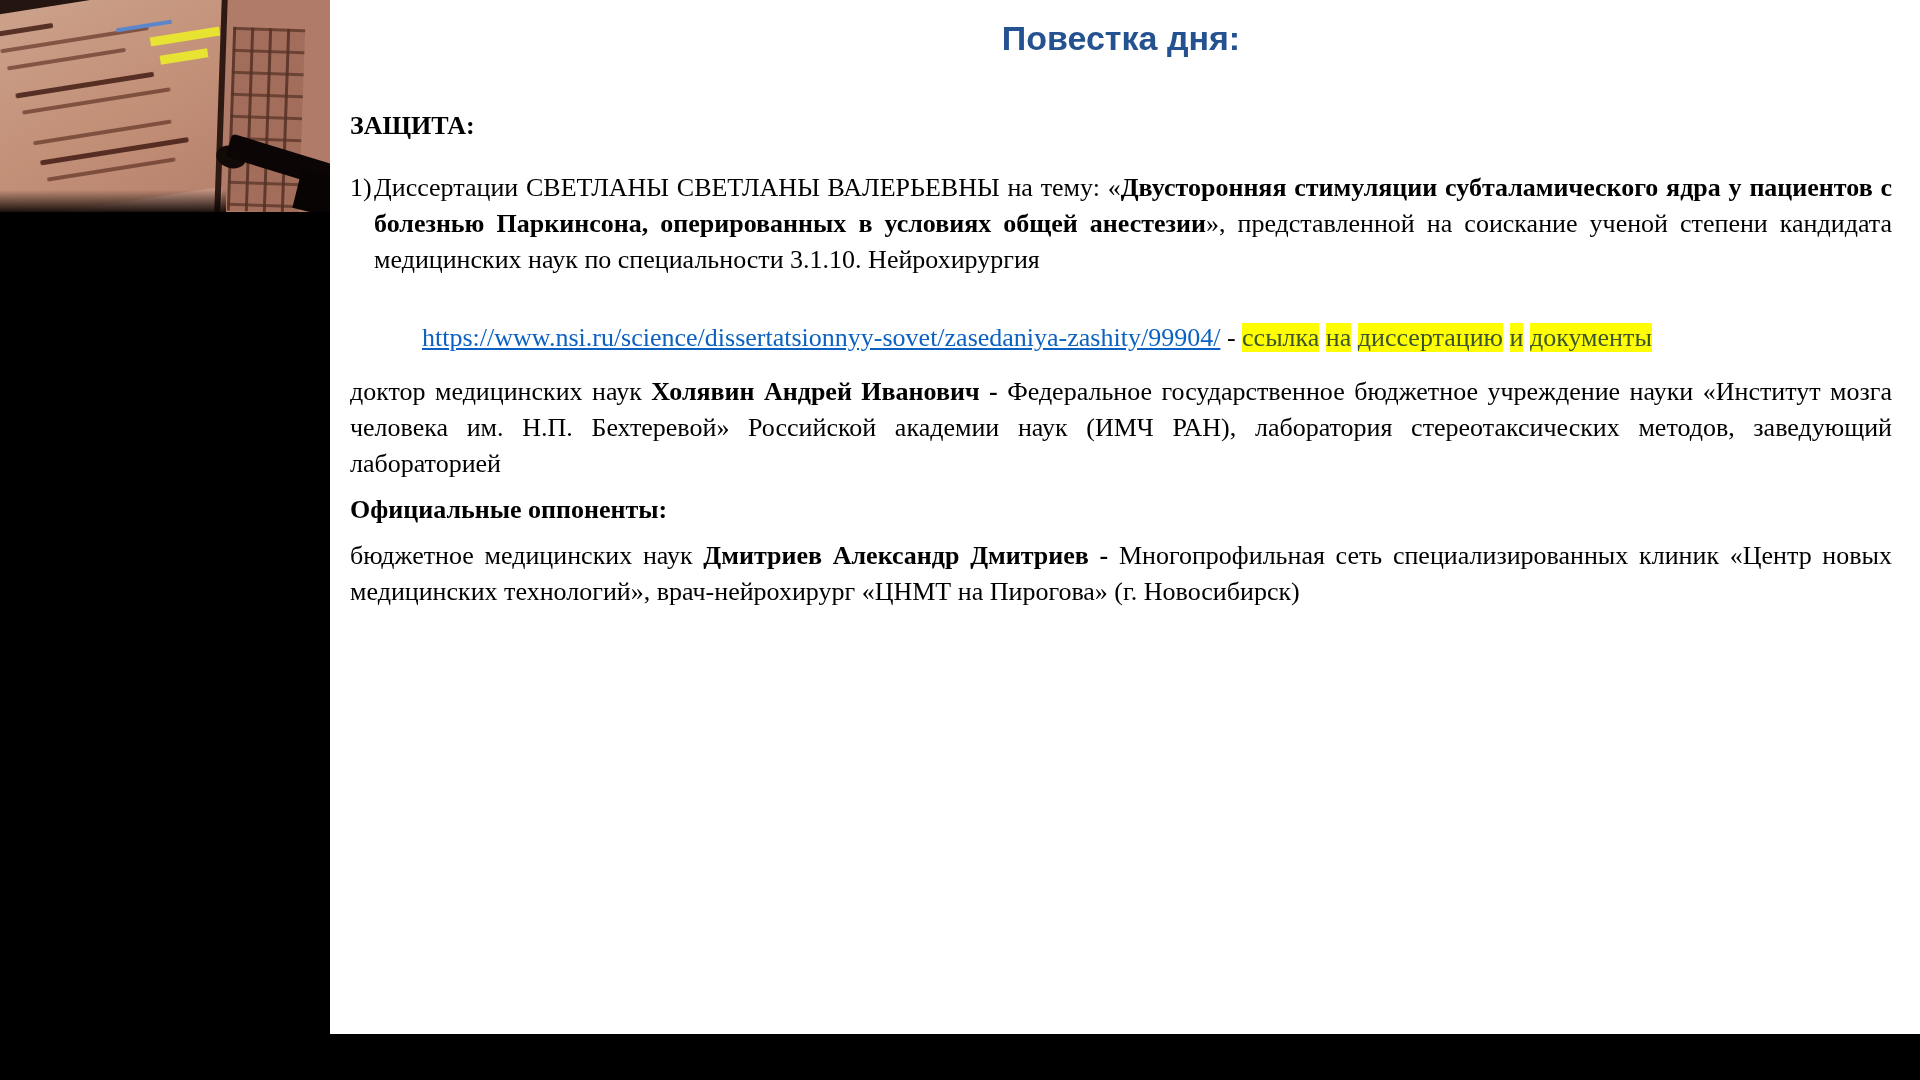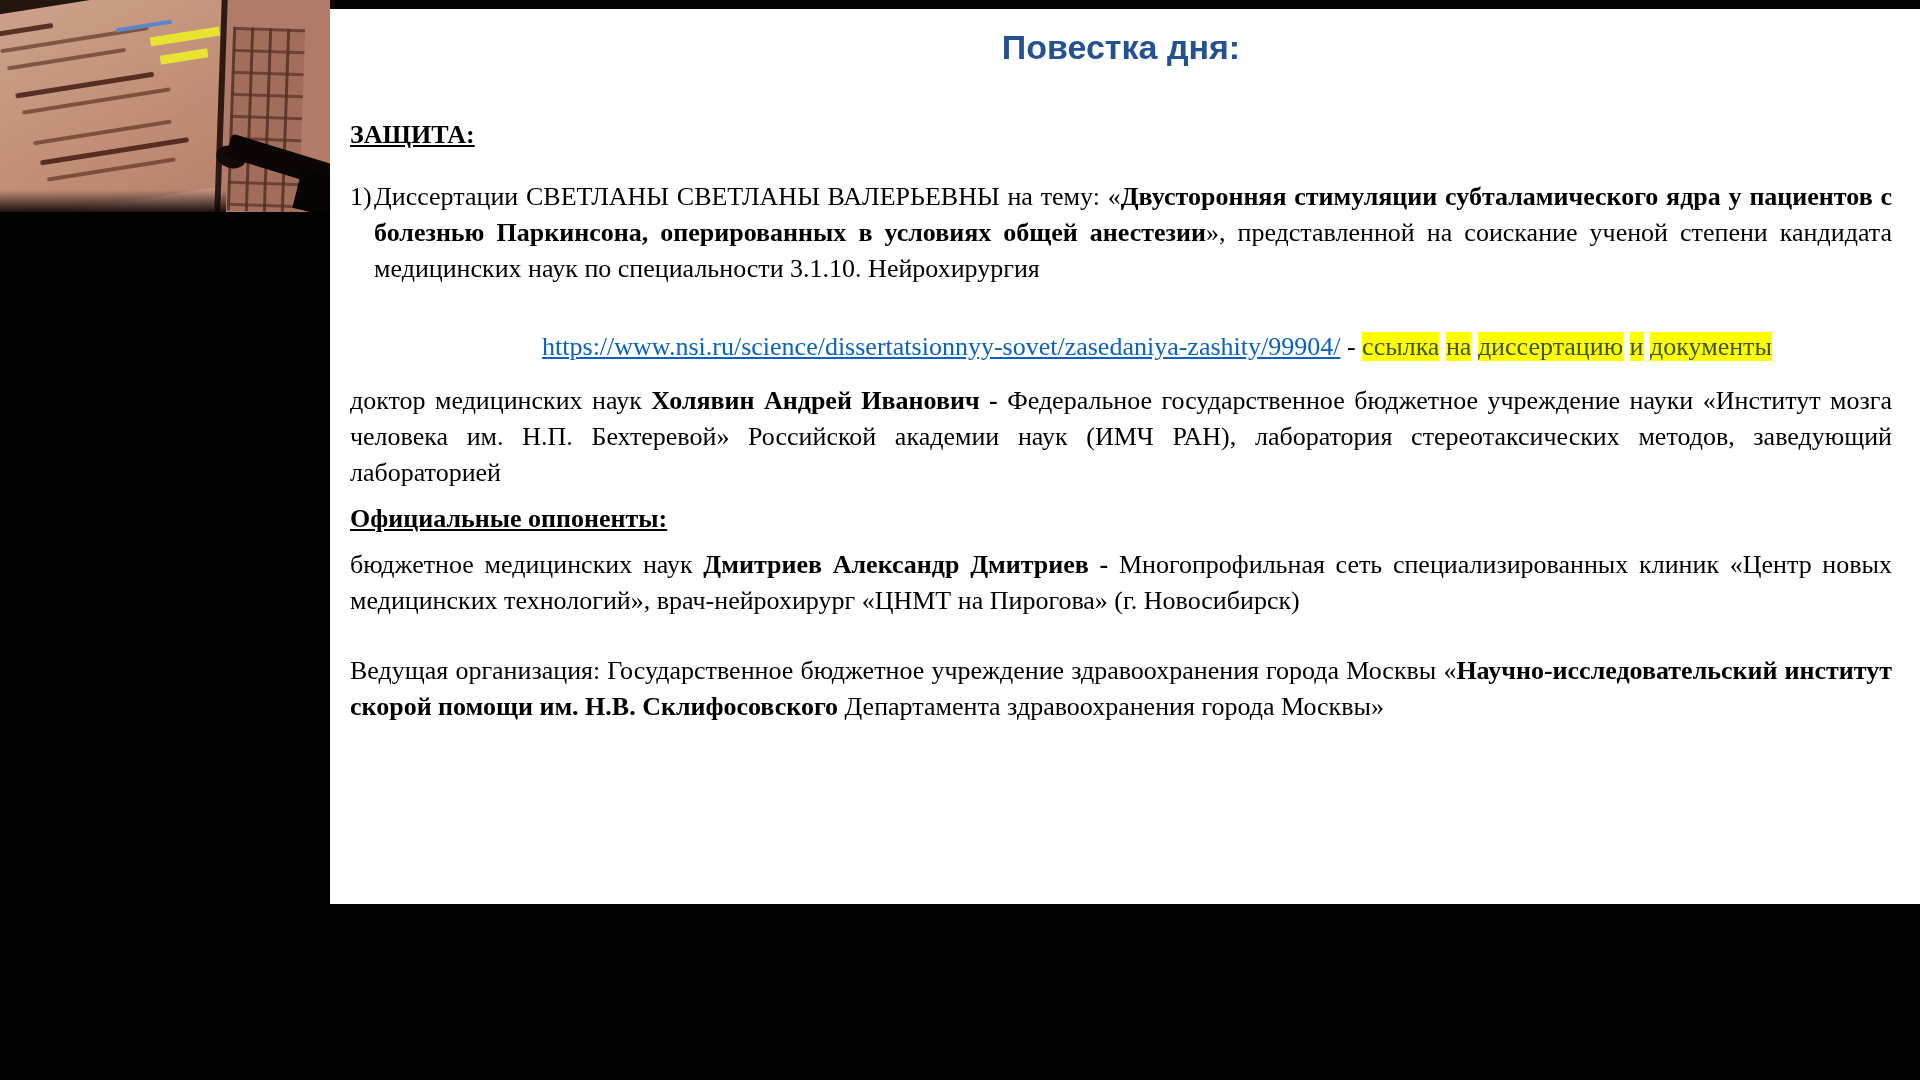--- a/index.html
+++ b/index.html
@@ -37,36 +37,35 @@
   }
   .vf-edge{position:absolute;left:218px;top:-4px;width:6px;height:220px;background:#2e1a12;transform:rotate(2deg);}
   .vf-mic{position:absolute;left:226px;top:152px;width:130px;height:24px;background:#0b0605;transform:rotate(17deg);border-radius:4px;}
   .vf-mic-tip{position:absolute;left:216px;top:146px;width:30px;height:22px;background:#120a07;border-radius:50%;transform:rotate(17deg);}
   .vf-stand{position:absolute;left:296px;top:178px;width:80px;height:40px;background:#070403;transform:rotate(14deg);}
   .vf-shadow{position:absolute;left:0;bottom:0;width:226px;height:22px;background:linear-gradient(to top,rgba(10,4,2,.9),rgba(10,4,2,0));}
   .vf-topdark{position:absolute;left:-16px;top:-10px;width:110px;height:18px;background:#241510;transform:rotate(-9deg);}
 
   
   .doc{
-    position:absolute;left:330px;top:0;width:1590px;height:895px;background:#ffffff;
+    position:absolute;left:330px;top:0;width:1590px;height:1034px;background:#ffffff;
     color:#000;
-    margin-top:9px;
   }
   .doc-inner{padding:16px 28px 0 20px;}
   .doc-title{
     font-family:"Liberation Sans", sans-serif;font-weight:bold;
     font-size:34px;line-height:44px;text-align:center;color:var(--title-blue,#24518f);
     margin:0 0 0 0;
   }
   .para{font-size:26px;line-height:36px;text-align:justify;margin:0;}
-  .heading{font-weight:bold;text-decoration:underline;}
+  .heading{font-weight:bold;}
   .h-zashchita{margin-top:48px;}
   .p-item1{margin-top:26px;margin-left:24px;position:relative;}
   .list-marker{position:absolute;left:-24px;top:0;}
-  .p-link{margin-top:42px;padding-left:72px;text-align:center;}
+  .p-link{margin-top:42px;padding-left:72px;text-align:left;}
   .p-supervisor{margin-top:36px;}
   .h-opponents{margin-top:10px;}
   .p-opp1{margin-top:18px;}
   .p-opp2{margin-top:10px;}
   .p-lead{margin-top:34px;}
   .b{font-weight:bold;}
   .lnk{color:var(--link-blue,#0b61c2);text-decoration:underline;cursor:pointer;}
   .hl{background:var(--hl-yellow,#ffff00);color:var(--hl-text,#3a5331);}
 </style>
 </head>
@@ -110,16 +109,15 @@
 
     <p class="para p-link"><span class="lnk">https://www.nsi.ru/science/dissertatsionnyy-sovet/zasedaniya-zashity/99904/</span><span> - </span><span class="hl">ссылка</span><span> </span><span class="hl">на</span><span> </span><span class="hl">диссертацию</span><span> </span><span class="hl">и</span><span> </span><span class="hl">документы</span></p>
 
 
     <p class="para p-opp1"><span>доктор медицинских наук </span><span class="b">Холявин Андрей Иванович -</span><span> Федеральное государственное бюджетное учреждение науки «Институт мозга человека им. Н.П. Бехтеревой» Российской академии наук (ИМЧ РАН), лаборатория стереотаксических методов, заведующий лабораторией</span></p>
 
     <p class="para heading h-opponents">Официальные оппоненты:</p>
 
     <p class="para p-opp2"><span>бюджетное медицинских наук </span><span class="b">Дмитриев Александр Дмитриев -</span><span> Многопрофильная сеть специализированных клиник «Центр новых медицинских технологий», врач-нейрохирург «ЦНМТ на Пирогова» (г. Новосибирск)</span></p>
 
-    <p class="para p-lead"><span>Ведущая организация: Государственное бюджетное учреждение здравоохранения города Москвы «</span><span class="b">Научно-исследовательский институт скорой помощи им. Н.В. Склифосовского</span><span> Департамента здравоохранения города Москвы»</span></p>
 
   </div>
 </div>
 
 </body></html>

